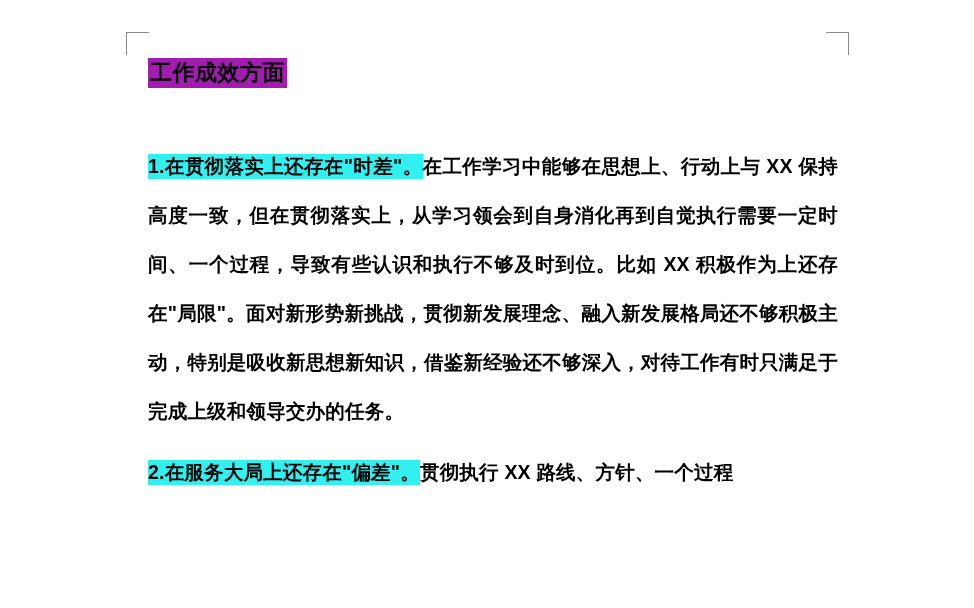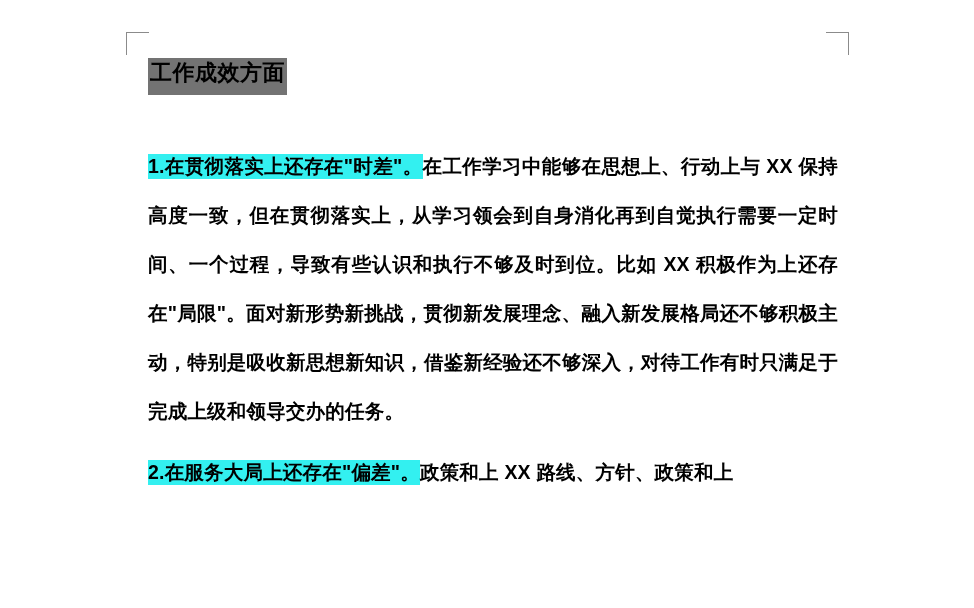--- a/index.html
+++ b/index.html
@@ -51,22 +51,22 @@
   .doc-title {
     font-size: 22px;
     font-weight: bold;
     color: #000000;
     line-height: 34px;
     letter-spacing: 0.5px;
     margin: 0 0 52px 0;
     display: block;
   }
   .doc-title .hl {
-    background: #737373;
-    padding: 2px 2px 10px 2px;
+    background: #a21caf;
+    padding: 2px 2px 3px 2px;
   }
 
   .para {
     font-size: 19.5px;
     color: #000000;
     line-height: 49px;
     text-align: justify;
     text-justify: inter-ideograph;
     margin: 0 0 12px 0;
     letter-spacing: 0.2px;
@@ -87,16 +87,16 @@
 
   <div class="crop-mark tl"></div>
   <div class="crop-mark tr"></div>
 
   <div class="content">
 
     <div class="doc-title"><span class="hl">工作成效方面</span></div>
 
     <p class="para"><span class="lead">1.在贯彻落实上还存在"时差"。</span><span class="body-text">在工作学习中能够在思想上、行动上与 XX 保持高度一致，但在贯彻落实上，从学习领会到自身消化再到自觉执行需要一定时间、一个过程，导致有些认识和执行不够及时到位。比如 XX 积极作为上还存在"局限"。面对新形势新挑战，贯彻新发展理念、融入新发展格局还不够积极主动，特别是吸收新思想新知识，借鉴新经验还不够深入，对待工作有时只满足于完成上级和领导交办的任务。</span></p>
 
-    <p class="para"><span class="lead">2.在服务大局上还存在"偏差"。</span><span class="body-text">政策和上 XX 路线、方针、政策和上</span></p>
+    <p class="para"><span class="lead">2.在服务大局上还存在"偏差"。</span><span class="body-text">贯彻执行 XX 路线、方针、一个过程</span></p>
 
   </div>
 </div>
 
 </body></html>

